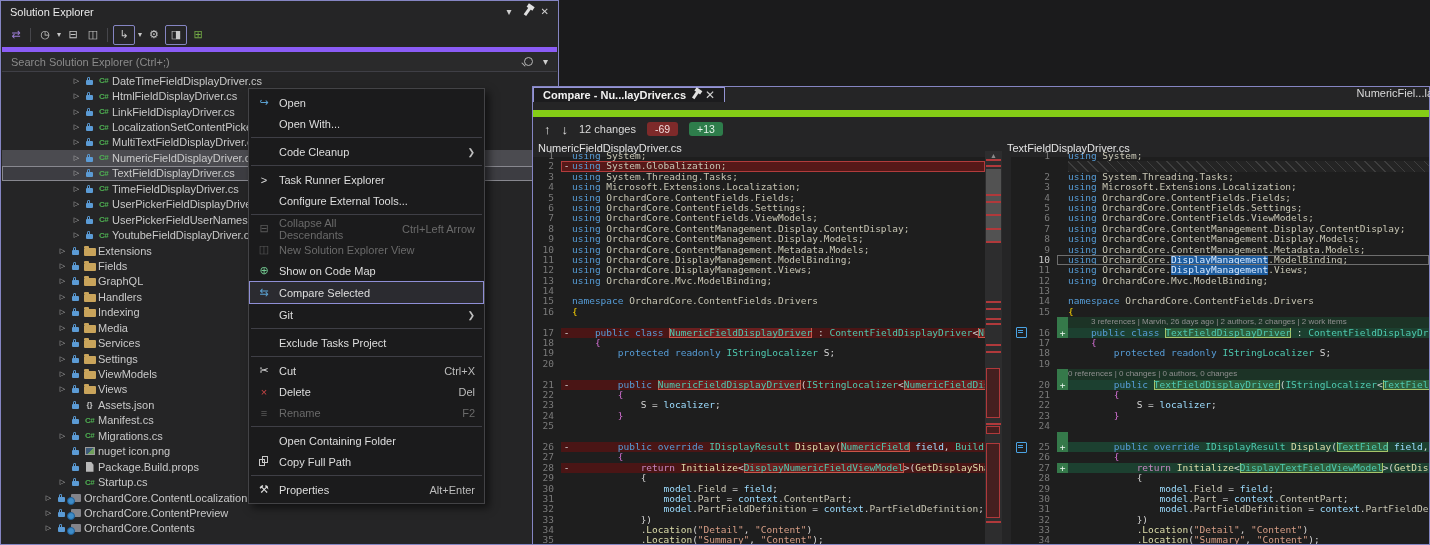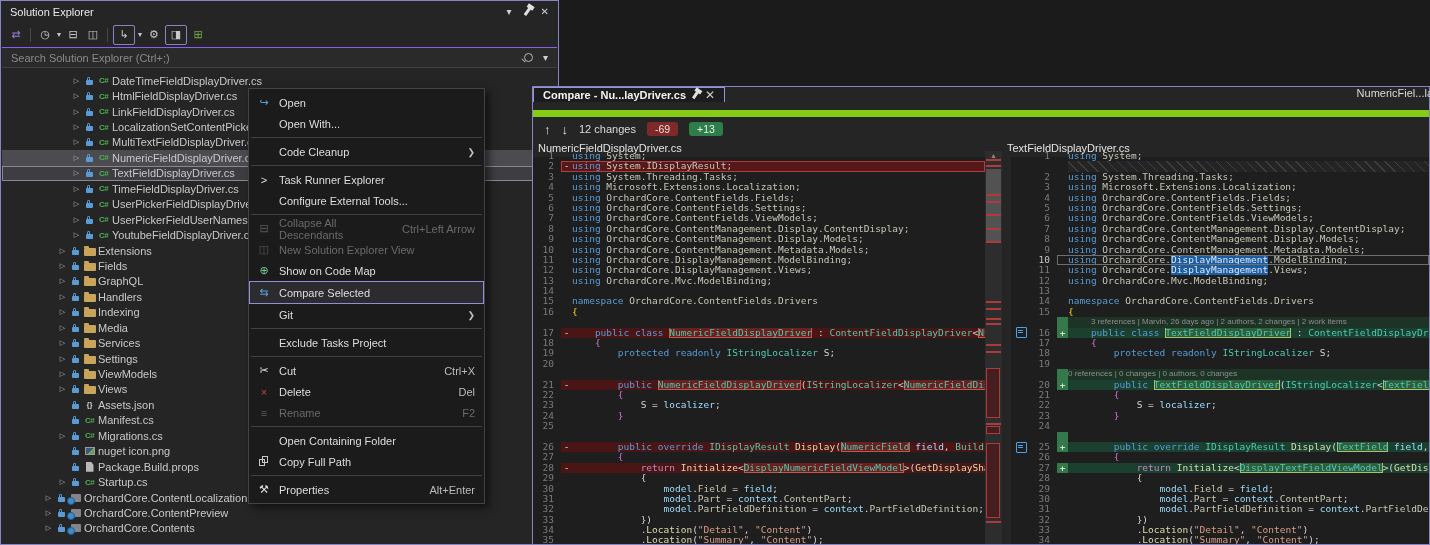--- a/index.html
+++ b/index.html
@@ -12,21 +12,21 @@
   .se-title .sp{flex:1}
   .tico{color:#cfcfcf;margin-left:12px;font-size:10px;line-height:1;cursor:default}
   .ic-pin{width:3px;height:9px;background:#e0e0e0;position:relative;transform:rotate(35deg);margin-left:14px}
   .ic-pin::before{content:'';position:absolute;top:-3px;left:-2px;width:7px;height:4px;background:#e0e0e0}
   .se-toolbar{height:25px;display:flex;align-items:center;padding:0 5px}
   .tb-ic{min-width:18px;height:18px;display:flex;align-items:center;justify-content:center;
          font-size:11px;color:#c8c8c8;margin:0 1px}
   .tb-ic.boxed{border:1px solid #8585c2;border-radius:2px;min-width:20px}
   .tb-sep{width:1px;height:14px;background:#46464b;margin:0 4px}
   .tb-chev{font-size:8px;color:#c8c8c8;margin:0 2px}
-  .se-search{height:19px;margin:0 1px;background:#2a2a2b;border-top:1px solid #8b5cf6;
+  .se-search{height:19px;margin:0 1px;background:#2a2a2b;border-top:5px solid #8b5cf6;
              border-bottom:1px solid #3f3f46;display:flex;align-items:center;padding:0 9px;
              color:#8a8a8a;font-size:11px}
   .se-search .sp{flex:1}
   .ic-search{width:7px;height:7px;border:1px solid #b8b8b8;border-radius:50%;position:relative;margin-right:8px}
   .ic-search::after{content:'';position:absolute;left:-4px;top:6px;width:5px;height:1px;background:#b8b8b8;transform:rotate(45deg)}
   .tree{position:absolute;top:72px;left:1px;right:1px;bottom:1px;overflow:hidden}
   .trow{height:15.45px;display:flex;align-items:center;font-size:11px;color:#c9c9c9;white-space:nowrap;box-sizing:border-box}
   .trow.sel{background:#4b4b50}
   .trow.sel2{background:#3d3d42;outline:1px solid #88888f;outline-offset:-1px}
   .chev{width:13px;font-size:7px;color:#bdbdbd;text-align:center;flex:none}
@@ -552,21 +552,21 @@
     <span class="badge del">-69</span>
     <span class="badge add">+13</span>
   </div>
   <div class="cmp-files">
     <span class="lf">NumericFieldDisplayDriver.cs</span>
     <span class="rf">TextFieldDisplayDriver.cs</span>
   </div>
   <div class="cmp-body">
     <div class="pane pane-left" id="pane-left">
         <div class="crow"><span class="ln">1</span><div class="rest"><span class="mk"></span><span class="code"><span class="c-k">using </span><span class="c-n">System;</span></span></div></div>
-        <div class="crow rm-line rm2-line"><span class="ln">2</span><div class="rest"><span class="mk">-</span><span class="code"><span class="c-k">using </span><span class="c-n">System.IDisplayResult;</span></span></div></div>
+        <div class="crow rm-line rm2-line"><span class="ln">2</span><div class="rest"><span class="mk">-</span><span class="code"><span class="c-k">using </span><span class="c-n">System.Globalization;</span></span></div></div>
         <div class="crow"><span class="ln">3</span><div class="rest"><span class="mk"></span><span class="code"><span class="c-k">using </span><span class="c-n">System.Threading.Tasks;</span></span></div></div>
         <div class="crow"><span class="ln">4</span><div class="rest"><span class="mk"></span><span class="code"><span class="c-k">using </span><span class="c-n">Microsoft.Extensions.Localization;</span></span></div></div>
         <div class="crow"><span class="ln">5</span><div class="rest"><span class="mk"></span><span class="code"><span class="c-k">using </span><span class="c-n">OrchardCore.ContentFields.Fields;</span></span></div></div>
         <div class="crow"><span class="ln">6</span><div class="rest"><span class="mk"></span><span class="code"><span class="c-k">using </span><span class="c-n">OrchardCore.ContentFields.Settings;</span></span></div></div>
         <div class="crow"><span class="ln">7</span><div class="rest"><span class="mk"></span><span class="code"><span class="c-k">using </span><span class="c-n">OrchardCore.ContentFields.ViewModels;</span></span></div></div>
         <div class="crow"><span class="ln">8</span><div class="rest"><span class="mk"></span><span class="code"><span class="c-k">using </span><span class="c-n">OrchardCore.ContentManagement.Display.ContentDisplay;</span></span></div></div>
         <div class="crow"><span class="ln">9</span><div class="rest"><span class="mk"></span><span class="code"><span class="c-k">using </span><span class="c-n">OrchardCore.ContentManagement.Display.Models;</span></span></div></div>
         <div class="crow"><span class="ln">10</span><div class="rest"><span class="mk"></span><span class="code"><span class="c-k">using </span><span class="c-n">OrchardCore.ContentManagement.Metadata.Models;</span></span></div></div>
         <div class="crow"><span class="ln">11</span><div class="rest"><span class="mk"></span><span class="code"><span class="c-k">using </span><span class="c-n">OrchardCore.DisplayManagement.ModelBinding;</span></span></div></div>
         <div class="crow"><span class="ln">12</span><div class="rest"><span class="mk"></span><span class="code"><span class="c-k">using </span><span class="c-n">OrchardCore.DisplayManagement.Views;</span></span></div></div>

